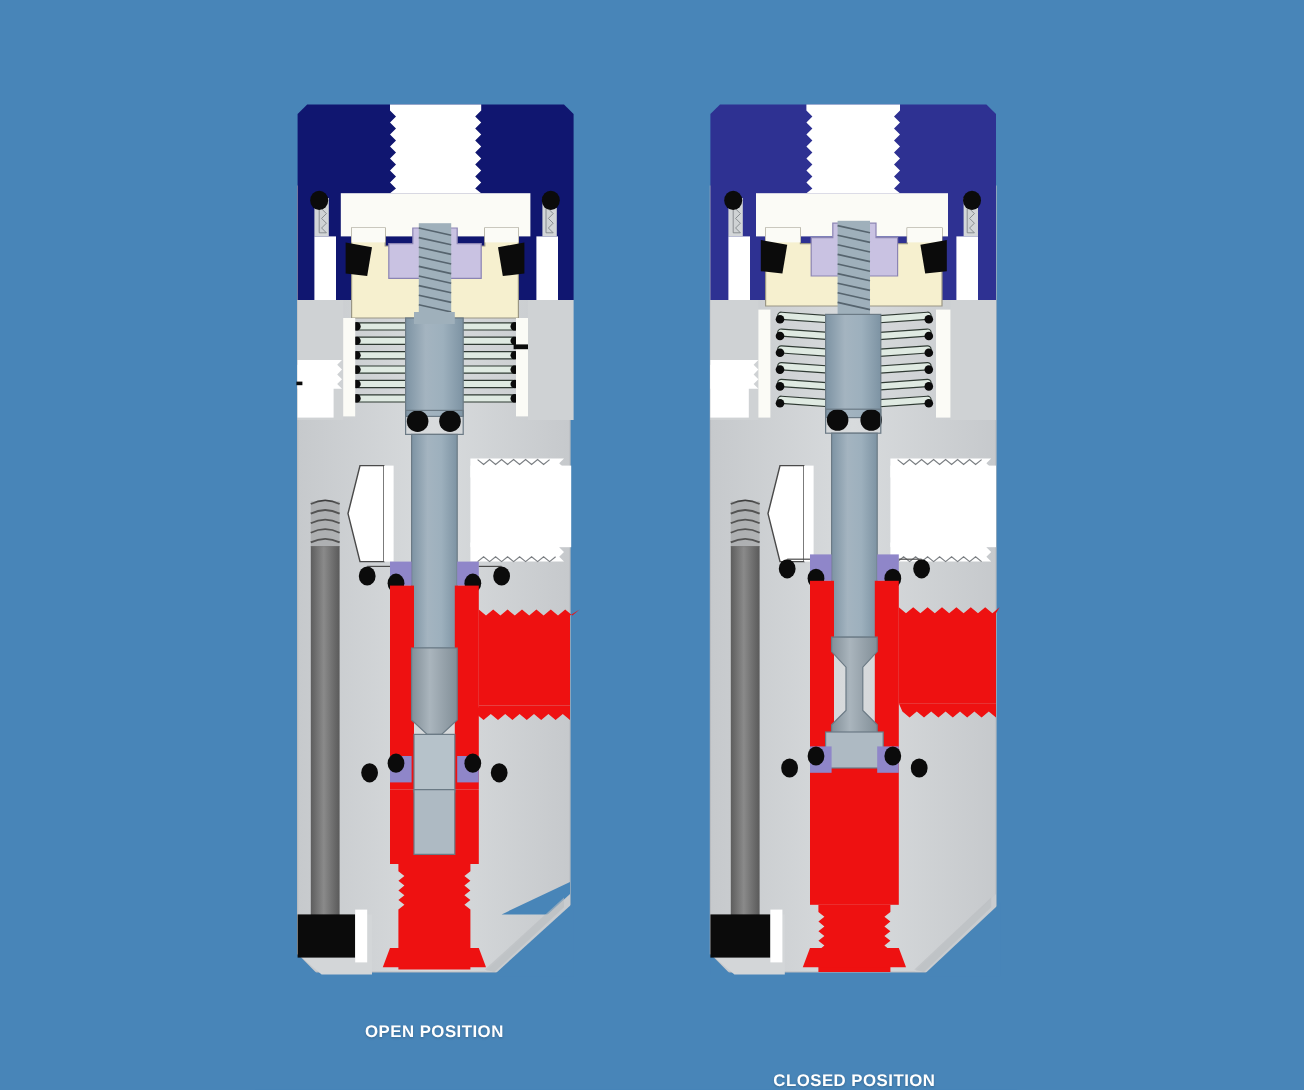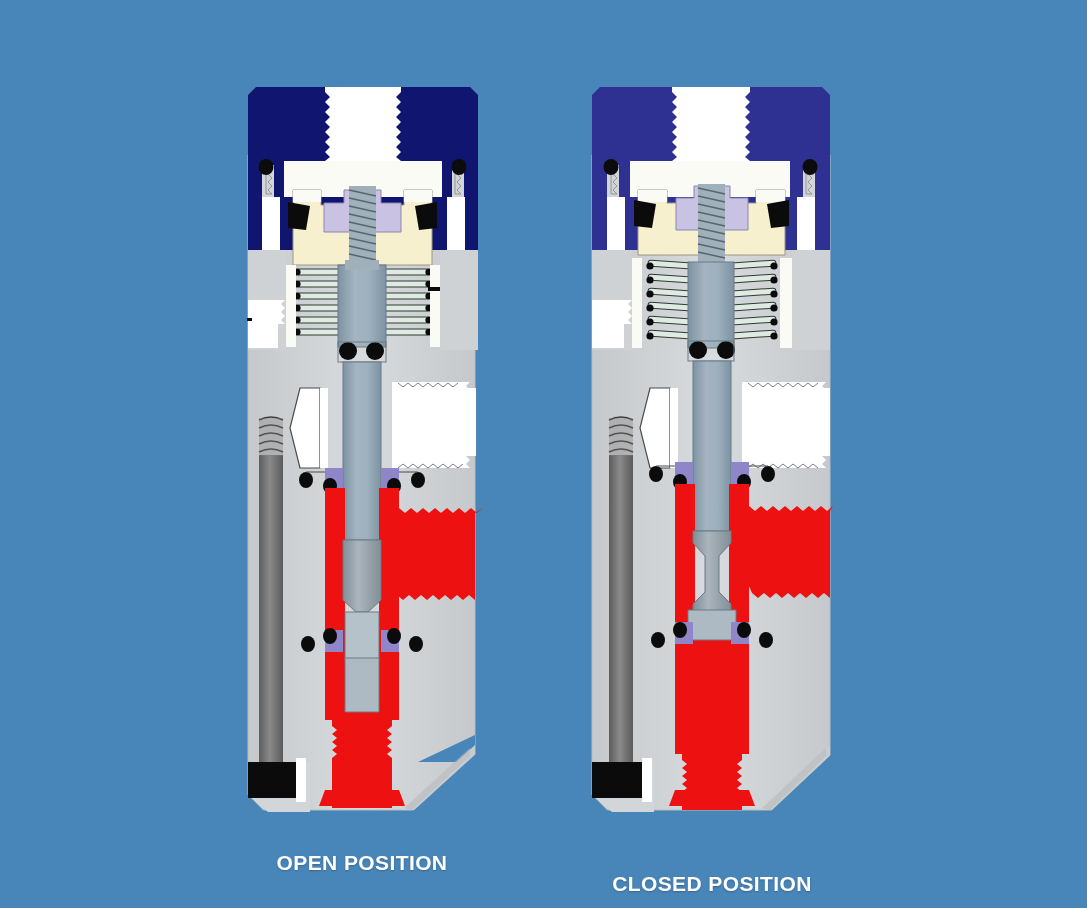--- a/index.html
+++ b/index.html
@@ -8,28 +8,28 @@
     background:#4885b8;
     font-family:"Liberation Sans", sans-serif;
     overflow:hidden;
     position:relative;
   }
   #stage{position:absolute;left:0;top:0;width:1087px;height:908px;}
   .caption{
     position:absolute;
     color:#ffffff;
     font-weight:bold;
-    font-size:21px;
+    font-size:14px;
     letter-spacing:0.4px;
     text-align:center;
     white-space:nowrap;
     text-shadow:0 1px 2px rgba(0,0,0,0.22);
   }
   #cap-open{left:212px;top:851px;width:300px;}
-  #cap-closed{left:562px;top:872px;width:300px;}
+  #cap-closed{left:562px;top:892px;width:300px;}
 </style>
 </head>
 <body>
 
 <div id="stage">
 <svg width="1087" height="908" viewBox="0 0 1087 908">
   <defs>
 
     <linearGradient id="stemGrad" x1="0" y1="0" x2="1" y2="0">
       <stop offset="0%" stop-color="#7d93a3"></stop>

